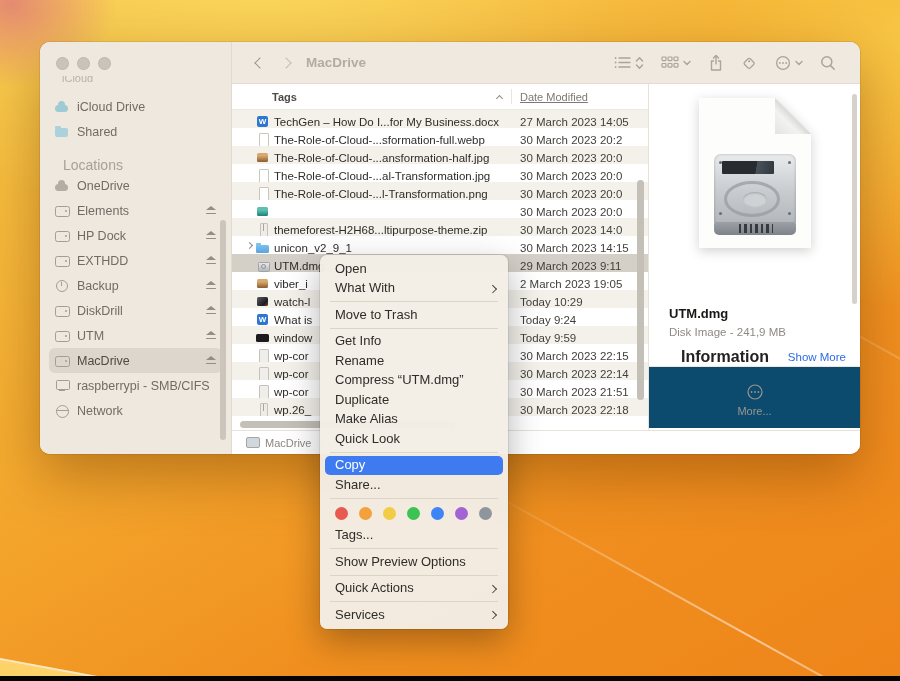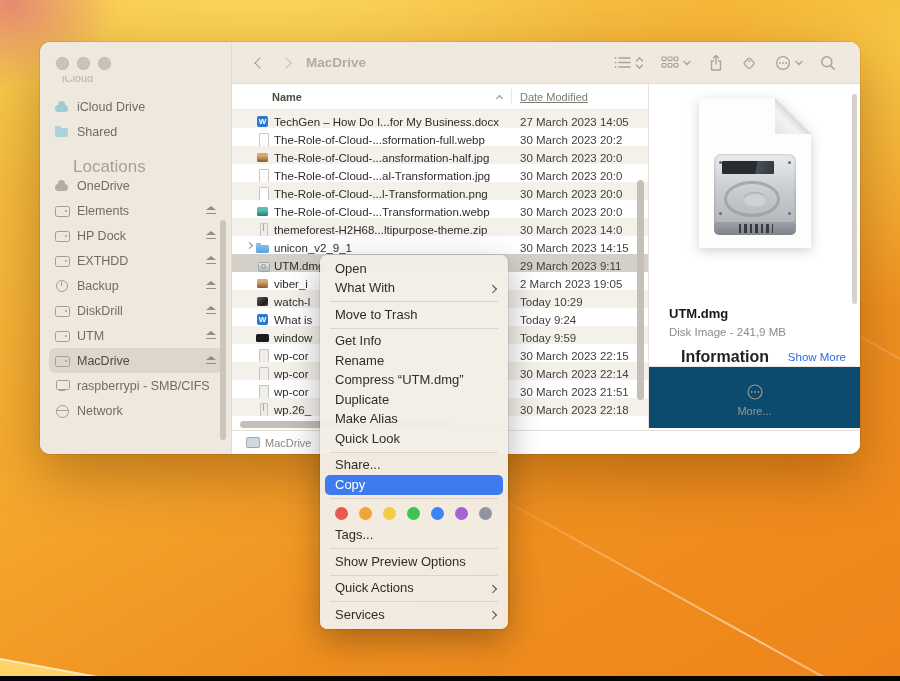--- a/index.html
+++ b/index.html
@@ -26,21 +26,21 @@
 
   
   .sidebar{position:absolute;left:0;top:0;width:192px;height:412px;background:#eee8df;border-right:1px solid #e0dacf;}
   .traffic{position:absolute;left:16px;top:15px;display:flex;gap:8px;}
   .tl{width:13px;height:13px;border-radius:50%;background:#c8c3bb;box-shadow:inset 0 0 0 1px rgba(0,0,0,.06);}
   .clip-label{position:absolute;left:22px;top:34px;height:9px;overflow:hidden;color:#b7b2a9;font-size:11px;}
   .clip-label span{display:block;margin-top:-4px;}
   .side-list{position:absolute;left:0;right:0;padding:0 9px;}
   .favs{top:52px;}
   .locs{top:131px;}
-  .side-heading{position:absolute;left:23px;top:115px;font-size:17px;color:#a7a199;margin-left:10px;}
+  .side-heading{position:absolute;left:23px;top:115px;font-size:14px;color:#a7a199;}
   .srow{position:relative;display:flex;align-items:center;height:25px;padding-left:5px;border-radius:6px;color:#716c65;font-size:12.5px;}
   .srow.selected{background:#dcd6cc;color:#4e4a44;}
   .srow .slabel{margin-left:6px;white-space:nowrap;overflow:hidden;}
   .si{position:relative;width:17px;height:14px;flex:none;}
   .si.cloud::before,.si.cloud2::before{content:"";position:absolute;left:1px;top:5px;width:13px;height:7px;border-radius:7px;background:#9ecbd4;}
   .si.cloud::after,.si.cloud2::after{content:"";position:absolute;left:4px;top:1px;width:7px;height:7px;border-radius:50%;background:#9ecbd4;}
   .si.cloud2::before,.si.cloud2::after{background:#b3ada4;}
   .si.shared::before{content:"";position:absolute;left:1px;top:3px;width:13px;height:9px;border-radius:2px;background:#abd1da;}
   .si.shared::after{content:"";position:absolute;left:1px;top:1px;width:6px;height:3px;border-radius:1px;background:#abd1da;}
   .si.drive::before{content:"";position:absolute;left:1px;top:2px;width:13px;height:9px;border:1.2px solid #a39d94;border-radius:2.5px;}
@@ -316,21 +316,21 @@
         <svg width="16" height="16" viewBox="0 0 16 16" fill="none" stroke="#a9a49c" stroke-width="1.5" stroke-linecap="round">
           <circle cx="6.8" cy="6.8" r="5"></circle>
             <line x1="10.6" y1="10.6" x2="14.2" y2="14.2"></line>
         </svg>
       </div>
     </div>
 
     <div class="filelist">
       <div class="lheader">
         <div class="hname">
-          <span>Name</span>
+          <span>Tags</span>
           <span class="sortchev"></span>
         </div>
         <div class="hdate">Date Modified</div>
         <div class="colrule"></div>
       </div>
       <div class="rows">
 
           <div class="frow">
 
             <div class="c-name">
@@ -373,21 +373,20 @@
               <span class="fi doc"></span>
               <span class="fname">The-Role-of-Cloud-...l-Transformation.png</span>
             </div>
             <div class="c-date">30 March 2023 20:0</div>
           </div>
 
           <div class="frow">
 
             <div class="c-name">
               <span class="fi img-teal"></span>
-              <span class="fname">The-Role-of-Cloud-...Transformation.webp</span>
             </div>
             <div class="c-date">30 March 2023 20:0</div>
           </div>
 
           <div class="frow">
 
             <div class="c-name">
               <span class="fi zip"></span>
               <span class="fname">themeforest-H2H68...ltipurpose-theme.zip</span>
             </div>
@@ -535,22 +534,22 @@
     <div class="msep"></div>
     <div class="mi"><span>Move to Trash</span></div>
     <div class="msep"></div>
     <div class="mi"><span>Get Info</span></div>
     <div class="mi"><span>Rename</span></div>
     <div class="mi"><span>Compress “UTM.dmg”</span></div>
     <div class="mi"><span>Duplicate</span></div>
     <div class="mi"><span>Make Alias</span></div>
     <div class="mi"><span>Quick Look</span></div>
     <div class="msep"></div>
+    <div class="mi highlight"><span>Copy</span></div>
     <div class="mi"><span>Share...</span></div>
-    <div class="mi highlight"><span>Copy</span></div>
     <div class="msep"></div>
     <div class="mtags">
 
         <span class="tagdot" style="background: rgb(232, 90, 80);"></span>
 
         <span class="tagdot" style="background: rgb(243, 161, 59);"></span>
 
         <span class="tagdot" style="background: rgb(242, 203, 71);"></span>
 
         <span class="tagdot" style="background: rgb(61, 194, 84);"></span>

